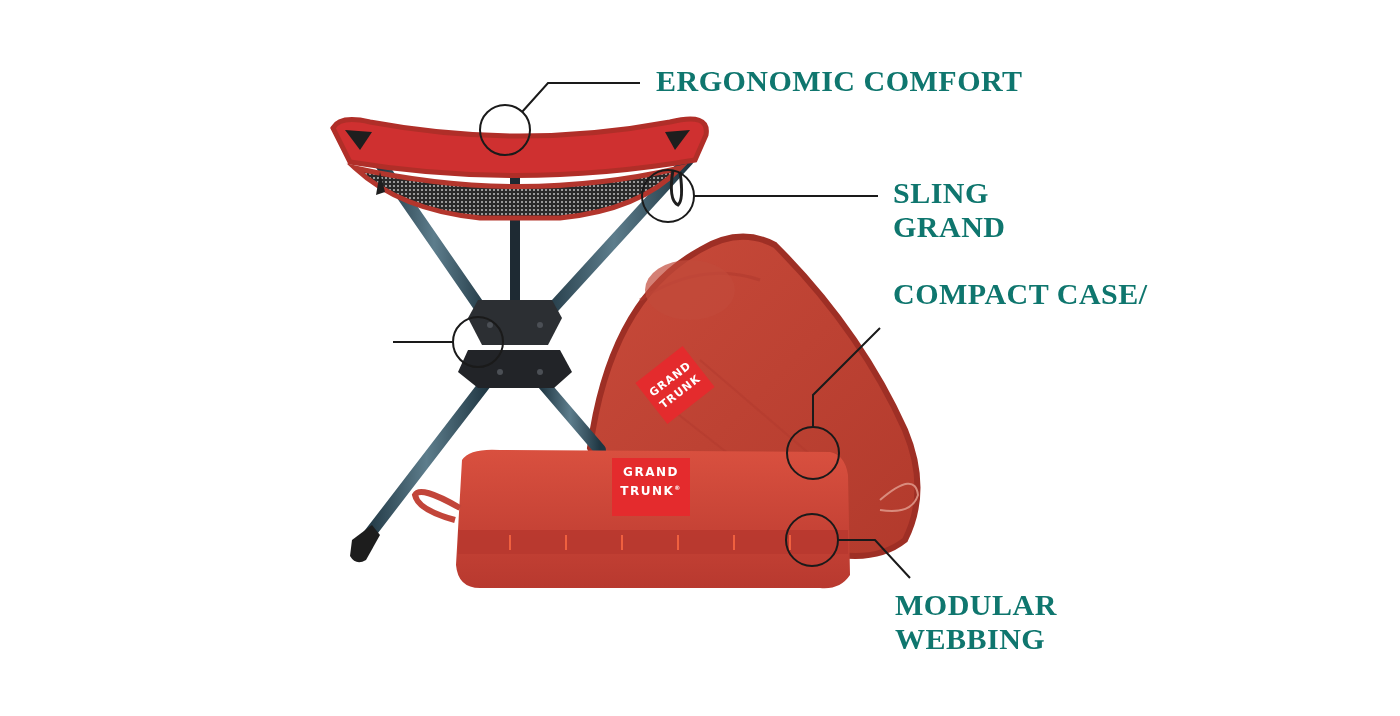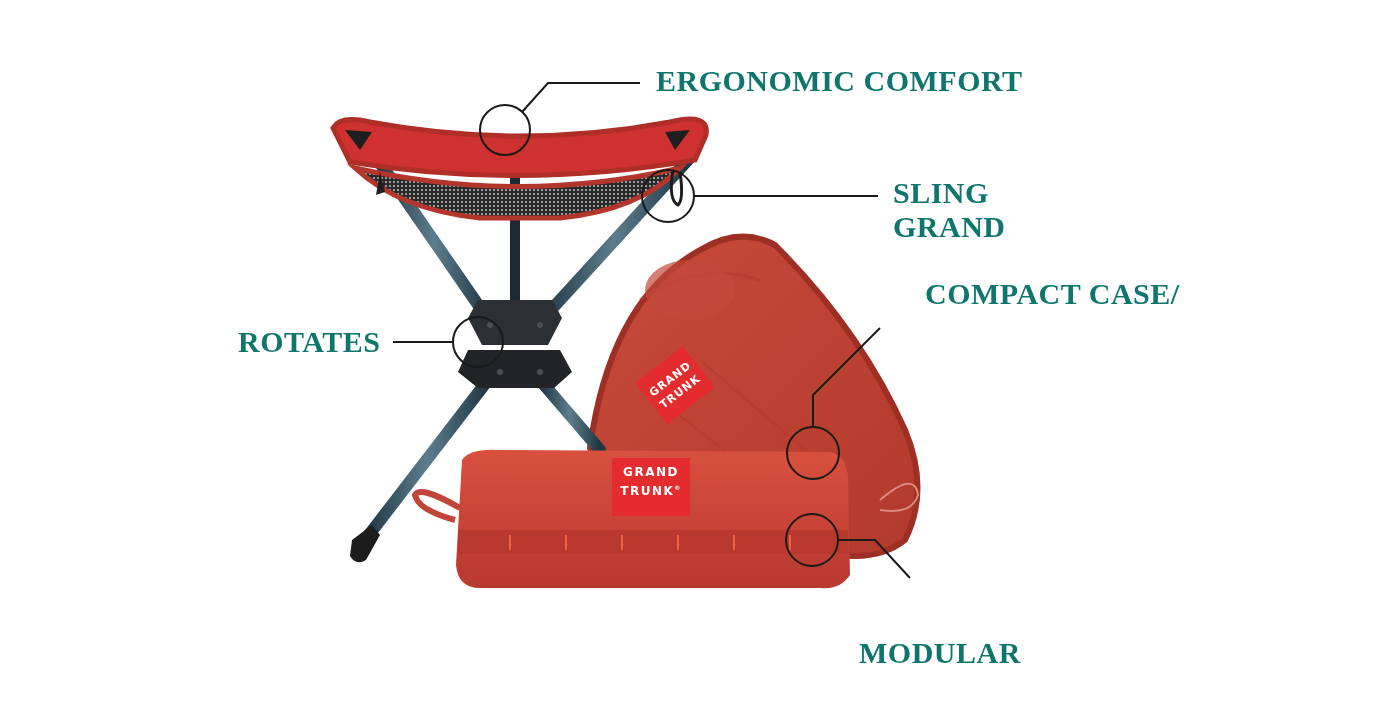--- a/index.html
+++ b/index.html
@@ -128,25 +128,25 @@
 
   <div class="label" style="left:656px; top:64px;">
     <span>ERGONOMIC COMFORT</span>
   </div>
 
   <div class="label" style="left:893px; top:176px;">
     <span>SLING</span>
     <span>GRAND</span>
   </div>
 
-  <div class="label" style="left:893px; top:277px;margin-left:32px;">
+  <div class="label" style="left:893px; top:277px;">
     <span>COMPACT CASE/</span>
   </div>
 
   <div class="label" style="left:238px; top:325px;">
-    <span>ROTATES</span>
   </div>
 
-  <div class="label" style="left:859px; top:588px;margin-top:48px;">
+  <div class="label" style="left:895px; top:588px;">
     <span>MODULAR</span>
+    <span>WEBBING</span>
   </div>
 
 </div>
 
 </body></html>

